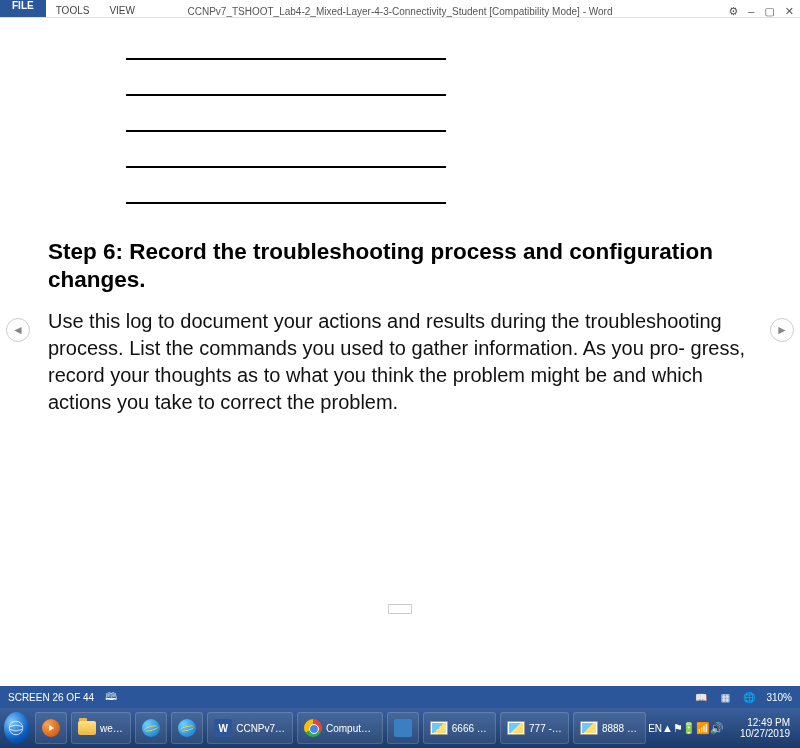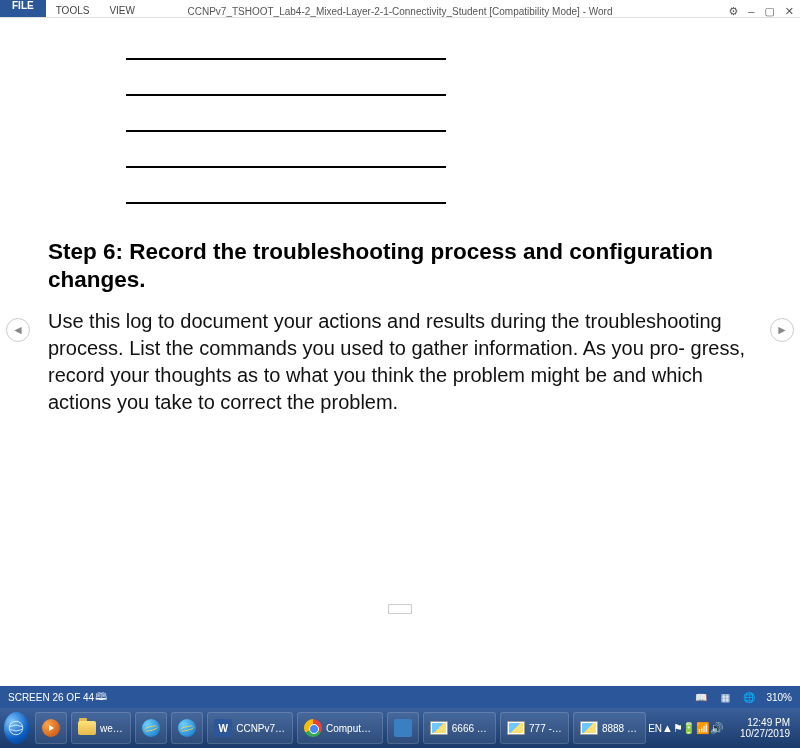--- a/index.html
+++ b/index.html
@@ -25,21 +25,21 @@
   
   .nav-arrow { position: absolute; top: 300px; width: 24px; height: 24px; border: 1px solid #ccc; border-radius: 50%; background: #fff; display:flex; align-items:center; justify-content:center; font-size: 12px; color:#888; cursor:pointer; }
   .nav-left { left: 6px; }
   .nav-right { right: 6px; }
 
   
   .page-split { position:absolute; left:50%; transform:translateX(-50%); bottom: 68px; width: 24px; height: 10px; border:1px solid #ccc; background:#fff; }
 
   
   .statusbar { position:absolute; left:0; right:0; bottom: 40px; height: 22px; background: #2b579a; color: #fff; display:flex; align-items:center; font-size: 10px; padding: 0 8px; justify-content: space-between; }
-  .statusbar .left { display:flex; align-items:center; gap:0; }
+  .statusbar .left { display:flex; align-items:center; gap:10px; }
   .statusbar .right { display:flex; align-items:center; gap:10px; }
   .sb-icon { width:14px; height:14px; display:inline-flex; align-items:center; justify-content:center; }
 
   
   .taskbar { position:absolute; left:0; right:0; bottom:0; height: 40px; background: linear-gradient(#3a5f9a, #1a3a6a); display:flex; align-items:center; padding: 0 4px; }
   .start-orb { width:32px; height:32px; border-radius:50%; background: radial-gradient(circle at 30% 30%, #7fc8ff, #0a5dc2 60%, #063a7a); margin-right:4px; display:flex; align-items:center; justify-content:center; cursor:pointer; }
   .start-orb svg { width:18px; height:18px; }
   .tb-btn { height: 32px; min-width: 32px; background: rgba(255,255,255,0.08); border:1px solid rgba(255,255,255,0.15); border-radius:3px; margin: 0 2px; display:flex; align-items:center; padding: 0 6px; gap:4px; cursor:pointer; color:#fff; font-size:10px; white-space:nowrap; overflow:hidden; }
   .tb-btn.icon-only { padding: 0; justify-content:center; }
   .tb-icon { width:18px; height:18px; display:inline-flex; align-items:center; justify-content:center; font-size:14px; }
@@ -76,21 +76,21 @@
   .wmp-ic::after{ content:""; width:0; height:0; border-left:5px solid #fff; border-top:3px solid transparent; border-bottom:3px solid transparent; margin-left:1px; }
 
 </style>
 </head>
 <body>
 
 <div class="ribbon">
   <div class="file-tab">FILE</div>
   <div class="ribbon-tab">TOOLS</div>
   <div class="ribbon-tab">VIEW</div>
-  <div class="title-text">CCNPv7_TSHOOT_Lab4-2_Mixed-Layer-2-1-Connectivity_Student [Compatibility Mode] - Word</div>
+  <div class="title-text">CCNPv7_TSHOOT_Lab4-2_Mixed-Layer-4-3-Connectivity_Student [Compatibility Mode] - Word</div>
   <div class="window-controls">
     <span>⚙</span>
     <span>–</span>
     <span>▢</span>
     <span>✕</span>
   </div>
 </div>
 
 <div class="doc-area">
   <div class="nav-arrow nav-left">◄</div>

